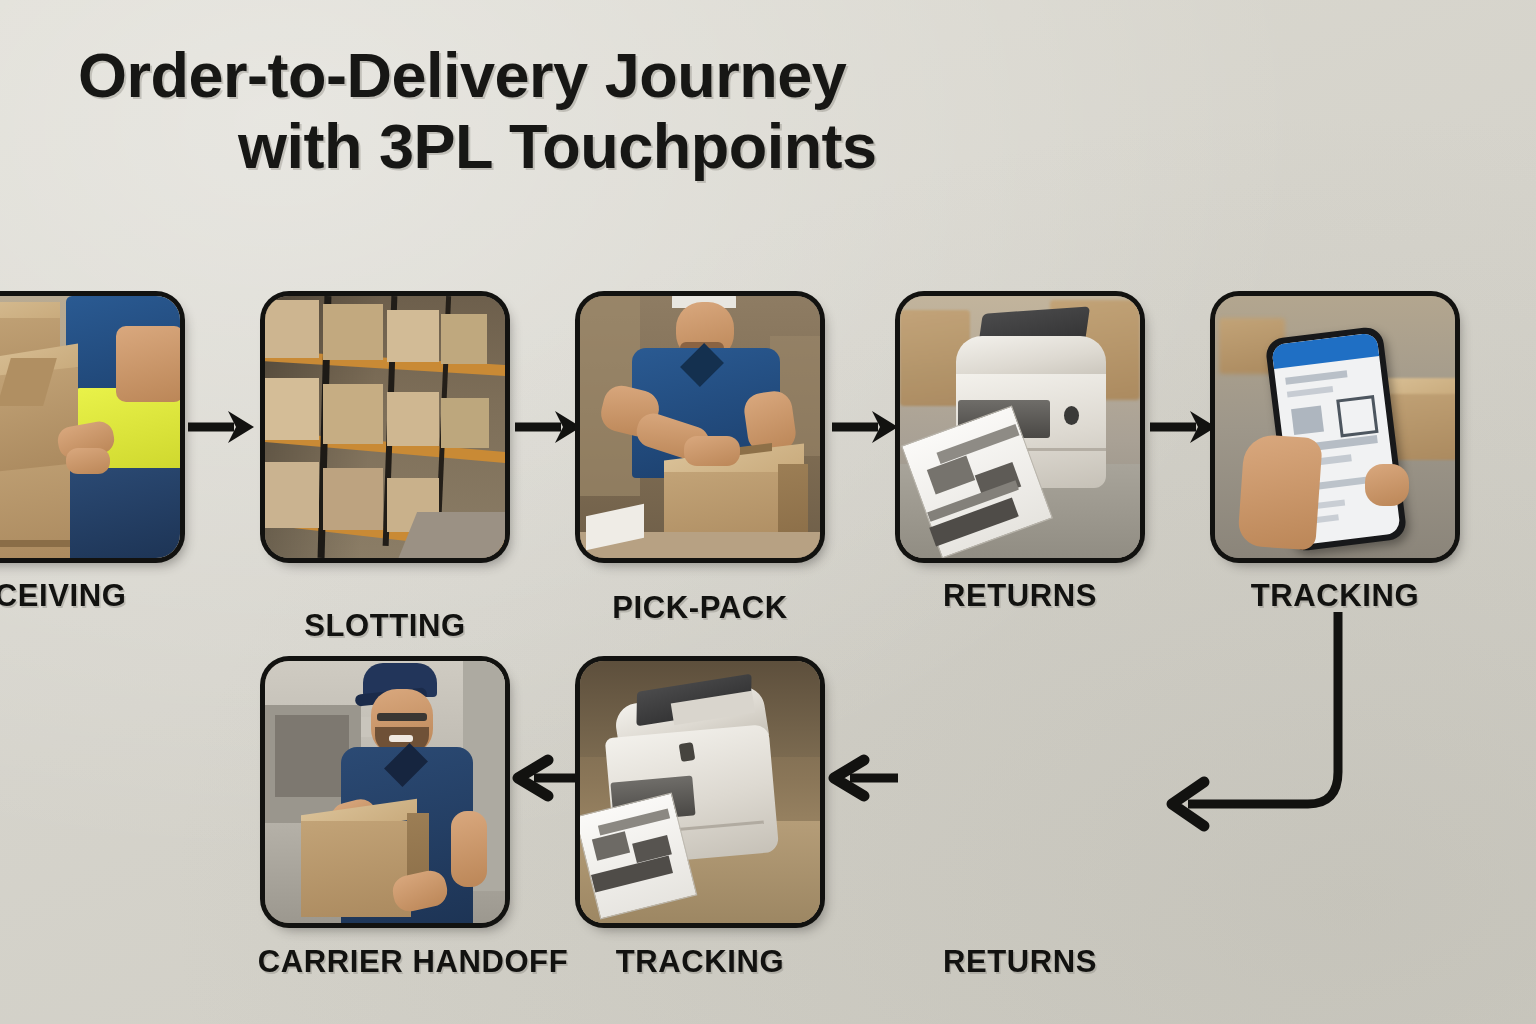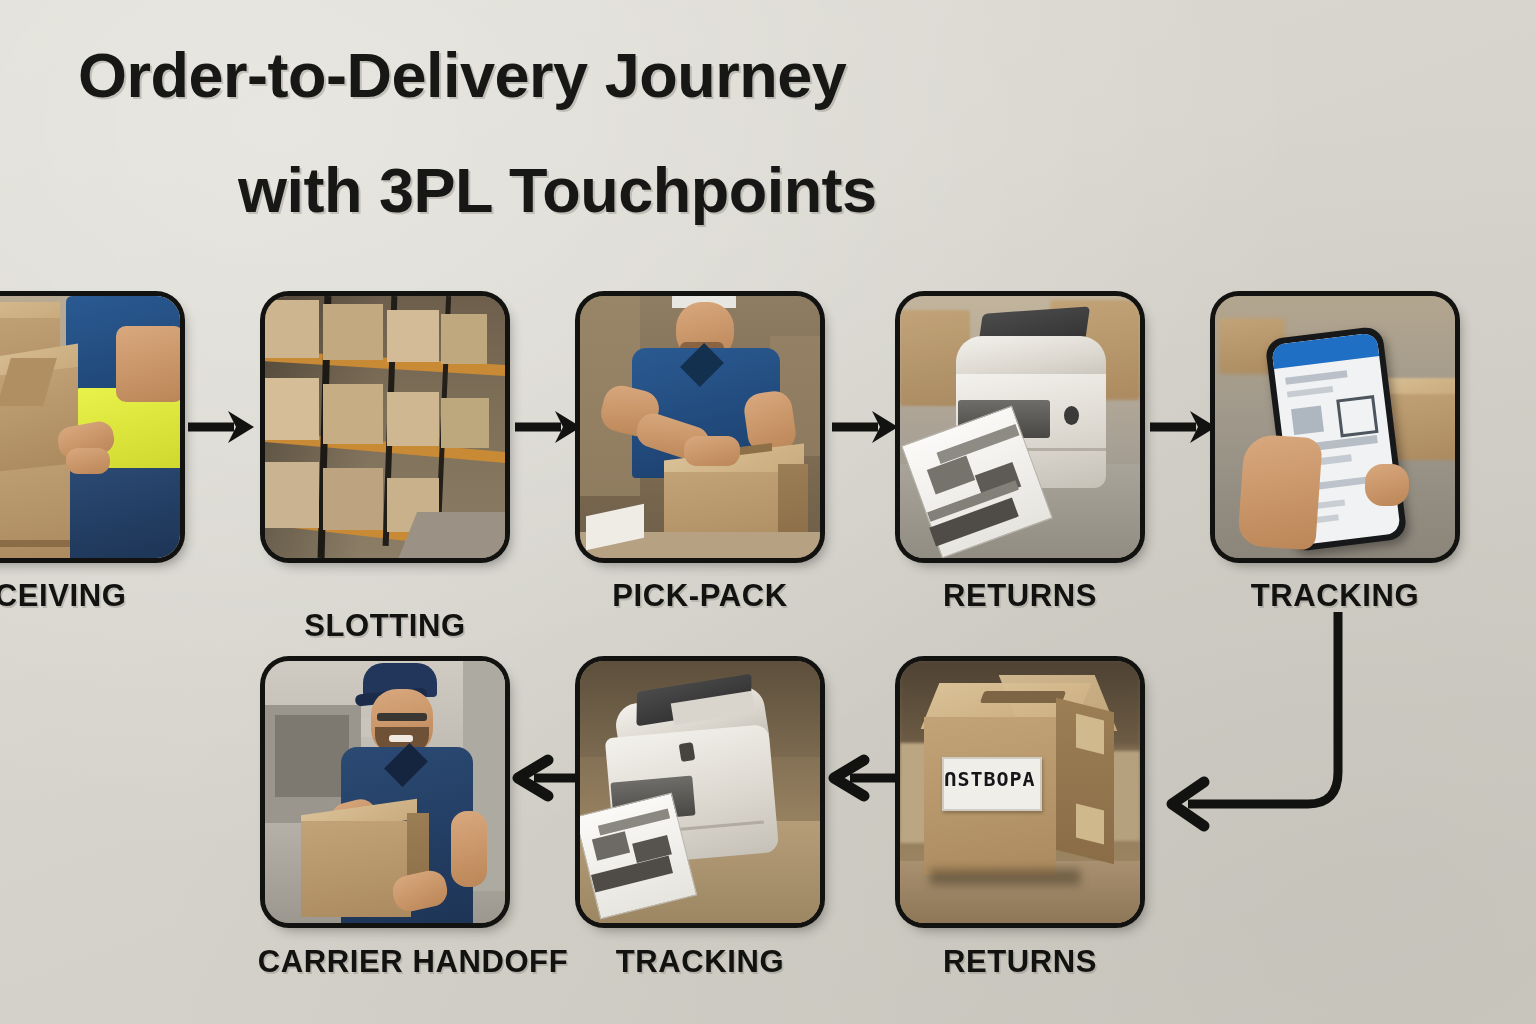--- a/index.html
+++ b/index.html
@@ -17,21 +17,21 @@
       linear-gradient(160deg,#dbd9d0 0%,#d5d3cb 48%,#cfcdc4 100%);
   }
 
   
   .title{
     position:absolute;left:78px;top:40px;width:1100px;
     font-size:63px;line-height:1.12;font-weight:700;
     letter-spacing:-0.5px;color:#171715;
     text-shadow:2px 2px 0 rgba(120,118,110,.33);
   }
-  .title .l2{display:block;margin-left:160px;margin-top:44px;}
+  .title .l2{display:block;margin-left:160px;}
 
   
   .card{
     position:absolute;border-radius:24px;overflow:hidden;
     background:#8c8276;
     box-shadow:0 0 0 5px #121210, 5px 7px 12px rgba(40,38,34,.40);
   }
   .card .scene{position:absolute;inset:0;overflow:hidden;}
   .lbl{
     position:absolute;text-align:center;
@@ -171,21 +171,21 @@
       <div class="box cb-front" style="left:84px;top:176px;width:116px;height:86px;"></div>
       <div class="box cb-side" style="left:198px;top:168px;width:30px;height:84px;"></div>
       <div style="position:absolute;left:112px;top:152px;width:80px;height:8px;background:#8d7048;transform:skewY(-7deg);"></div>
 
       <div class="skin" style="position:absolute;left:104px;top:140px;width:56px;height:30px;border-radius:13px;"></div>
 
       <div style="position:absolute;left:0;top:236px;width:240px;height:26px;background:#b7a183;"></div>
       <div style="position:absolute;left:6px;top:214px;width:58px;height:34px;background:#efece6;transform:skewY(-12deg);"></div>
     </div>
   </div>
-  <div class="lbl" style="left:580px;top:578px;width:240px;">PICK-PACK</div>
+  <div class="lbl" style="left:580px;top:590px;width:240px;">PICK-PACK</div>
 
   <div class="arrow" style="left:832px;top:408px;width:70px;height:38px;">
     <svg width="70" height="38" viewBox="0 0 70 38">
       <path d="M0 19 H46" stroke="#121210" stroke-width="9" fill="none"></path>
       <path d="M40 3 L66 19 L40 35 L48 19 Z" fill="#121210"></path>
     </svg>
   </div>
 
   <div class="card" style="left:900px;top:296px;width:240px;height:262px;">
     <div class="scene">
@@ -314,41 +314,15 @@
   </div>
   <div class="lbl" style="left:580px;top:944px;width:240px;">TRACKING</div>
 
   <div class="arrow" style="left:828px;top:758px;width:70px;height:40px;">
     <svg width="70" height="40" viewBox="0 0 70 40">
       <path d="M70 20 H22" stroke="#121210" stroke-width="9" fill="none"></path>
       <path d="M36 2 L6 20 L36 38" stroke="#121210" stroke-width="11" fill="none" stroke-linecap="round" stroke-linejoin="round"></path>
     </svg>
   </div>
 
-  <div class="card" style="left:900px;top:661px;width:240px;height:262px;">
-    <div class="scene">
-      <div class="bg" style="background:linear-gradient(180deg,#5c4e3c 0%,#8b7657 48%,#a78f6a 100%);"></div>
-      <div style="position:absolute;left:0;top:0;width:240px;height:84px;background:linear-gradient(180deg,#4e4233,#6d5c45);filter:blur(2px);"></div>
-      <div style="position:absolute;left:0;top:82px;width:46px;height:100px;background:#bba684;filter:blur(1.5px);"></div>
-      <div style="position:absolute;left:200px;top:90px;width:40px;height:90px;background:#b6a17f;filter:blur(1.5px);"></div>
-      <div style="position:absolute;left:0;top:200px;width:240px;height:62px;background:linear-gradient(180deg,#a89070 0%,#8e7757 100%);"></div>
-
-      <div class="cb-top" style="position:absolute;left:30px;top:22px;width:152px;height:46px;transform:skewX(-22deg);"></div>
-      <div class="cb-top" style="position:absolute;left:110px;top:14px;width:96px;height:56px;transform:skewX(22deg);opacity:.92;"></div>
-      <div style="position:absolute;left:82px;top:30px;width:82px;height:12px;background:#7d6444;transform:skewX(-20deg);border-radius:3px;"></div>
-
-      <div class="cb-front" style="position:absolute;left:24px;top:56px;width:132px;height:158px;"></div>
-      <div class="cb-side" style="position:absolute;left:156px;top:44px;width:58px;height:152px;transform:skewY(14deg);"></div>
-
-      <div style="position:absolute;left:176px;top:56px;width:28px;height:34px;background:#d0b98d;transform:skewY(14deg);"></div>
-      <div style="position:absolute;left:176px;top:146px;width:28px;height:34px;background:#cfb88c;transform:skewY(14deg);"></div>
-
-      <div style="position:absolute;left:42px;top:96px;width:96px;height:50px;background:#f0eee8;border:2px solid #cfccc4;box-shadow:1px 2px 3px rgba(0,0,0,.25);"></div>
-      <div style="position:absolute;left:42px;top:106px;width:96px;text-align:center;
-                  font-family:'DejaVu Sans Mono','Liberation Mono',monospace;
-                  font-size:20px;font-weight:700;color:#16161a;letter-spacing:1px;">ՈSTBOPA</div>
-
-      <div style="position:absolute;left:30px;top:208px;width:150px;height:16px;background:rgba(60,48,32,.45);filter:blur(4px);"></div>
-    </div>
-  </div>
   <div class="lbl" style="left:900px;top:944px;width:240px;">RETURNS</div>
 
 </div>
 
 </body></html>

